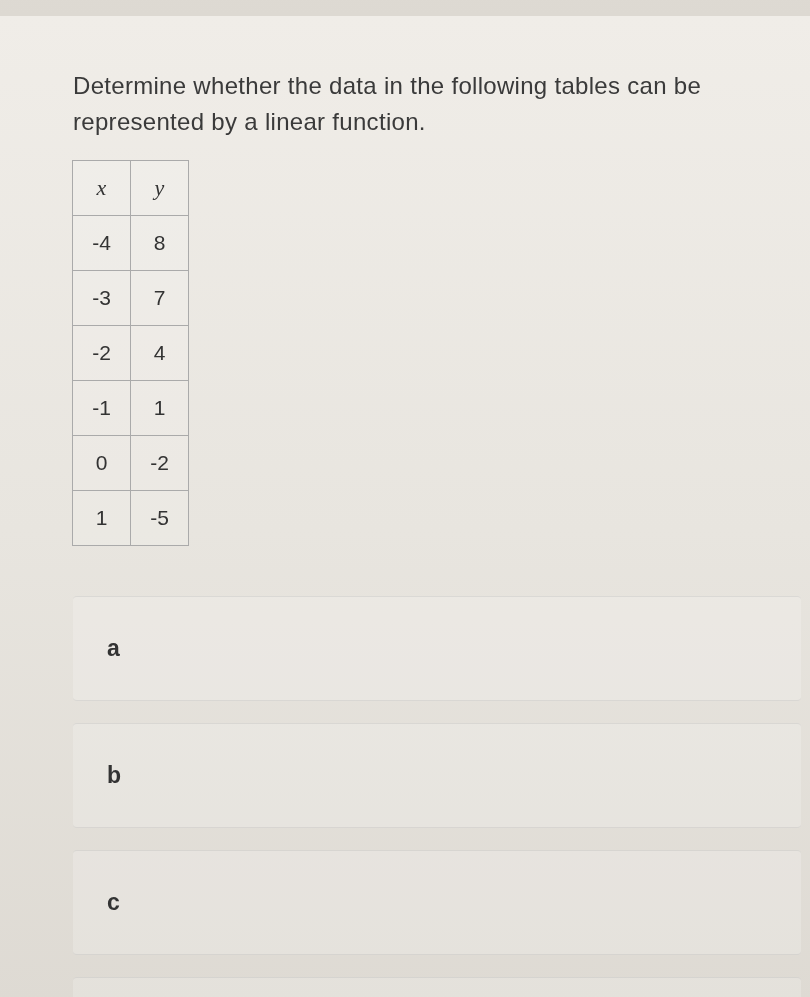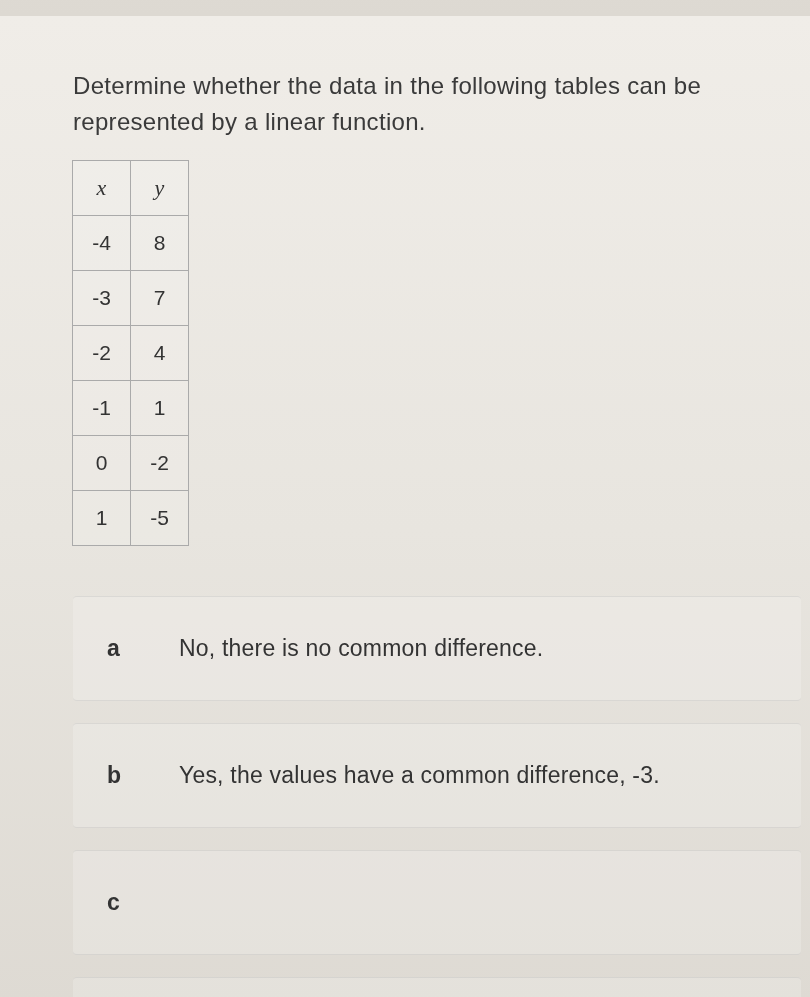--- a/index.html
+++ b/index.html
@@ -102,26 +102,24 @@
     </tr>
     <tr>
       <td>1</td>
       <td>-5</td>
     </tr>
   </tbody>
 </table>
 
 <div class="answer-option">
   <span class="answer-letter">a</span>
-  <span class="answer-text">No, there is no common difference.</span>
 </div>
 
 <div class="answer-option">
   <span class="answer-letter">b</span>
-  <span class="answer-text">Yes, the values have a common difference, -3.</span>
 </div>
 
 <div class="answer-option">
   <span class="answer-letter">c</span>
 </div>
 
 <div class="answer-option">
   <span class="answer-letter">d</span>
 </div>
 

